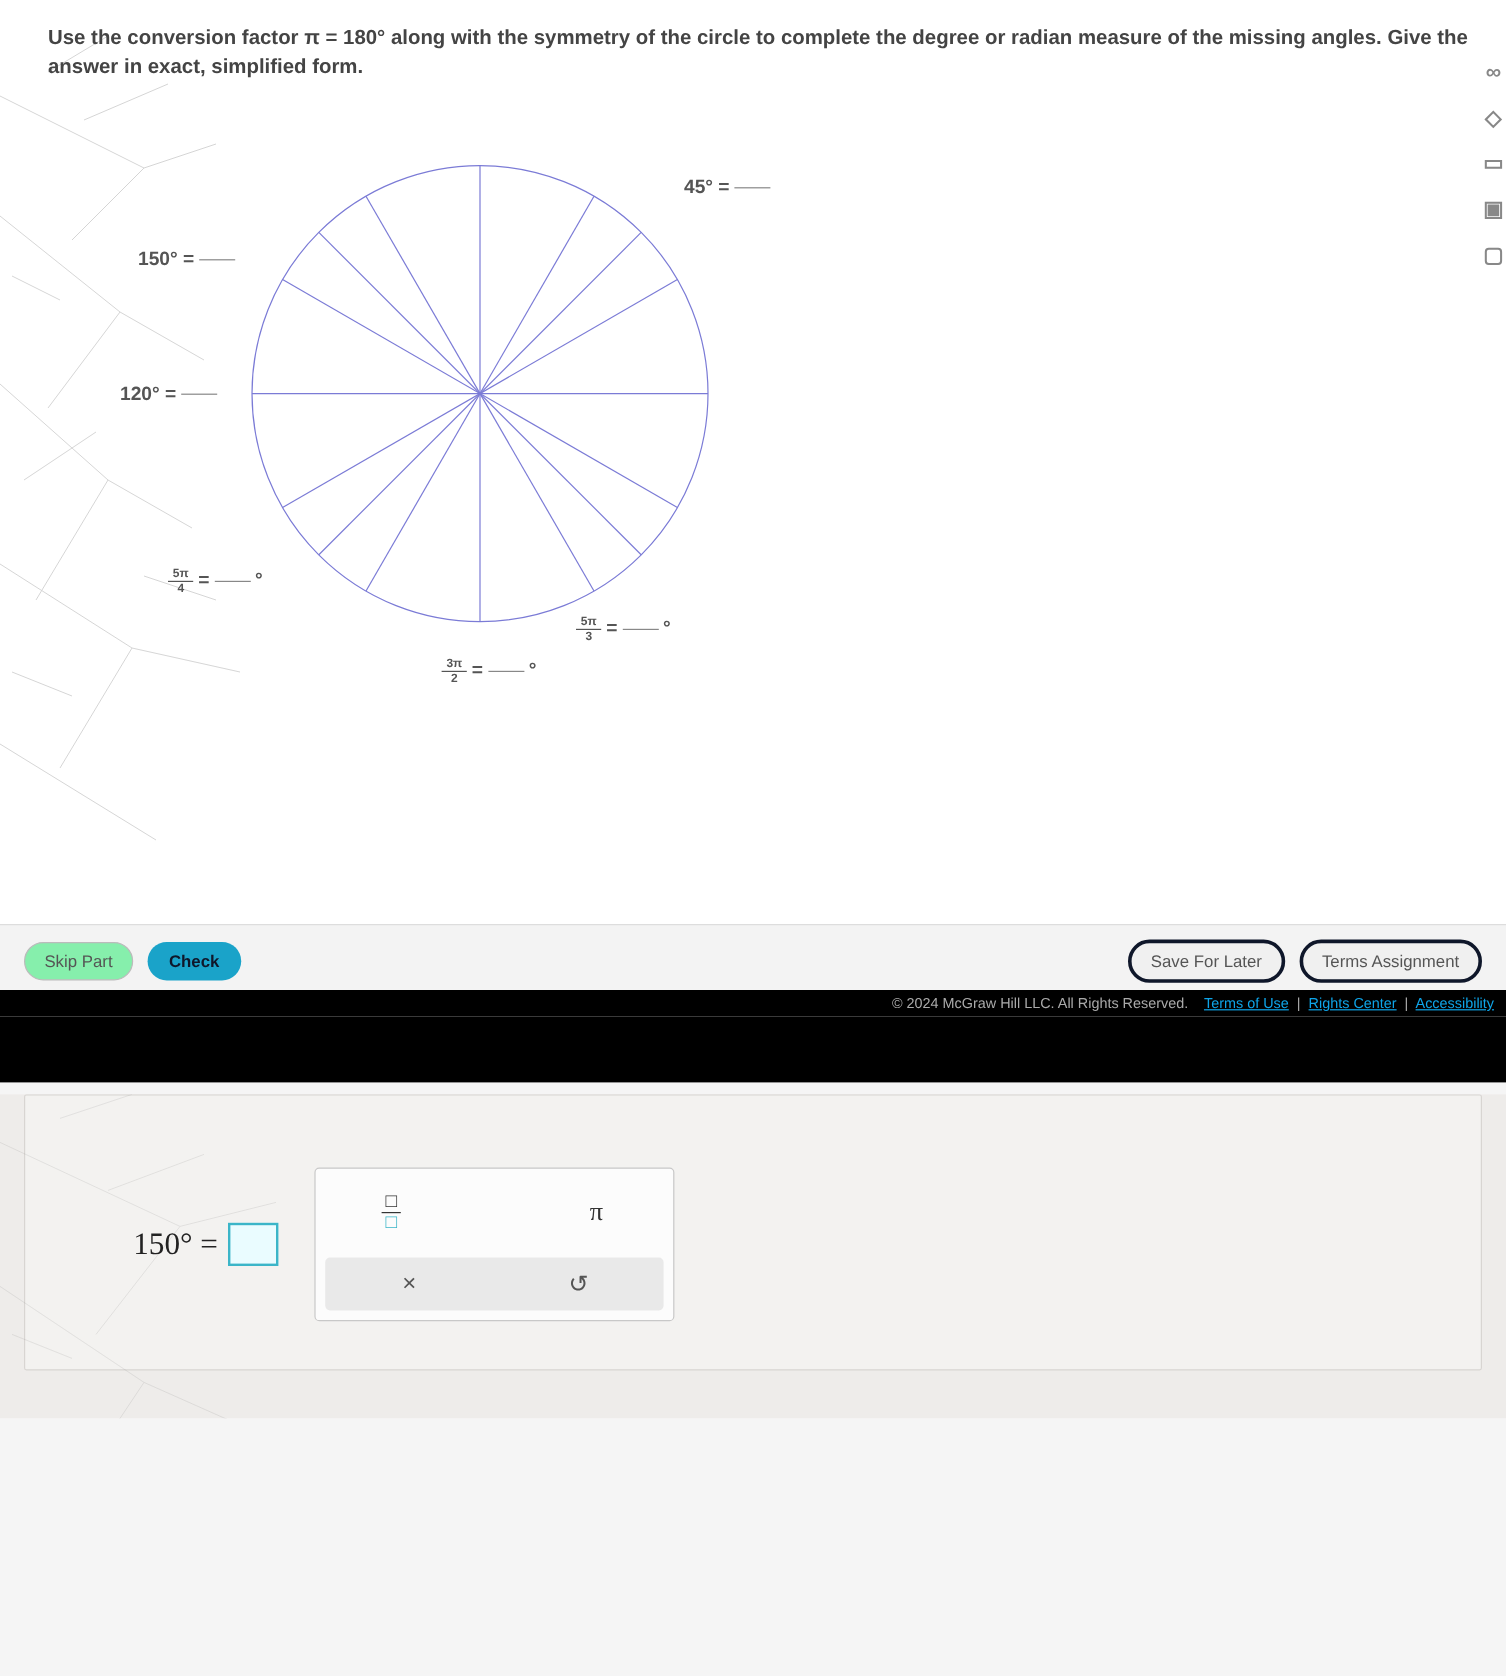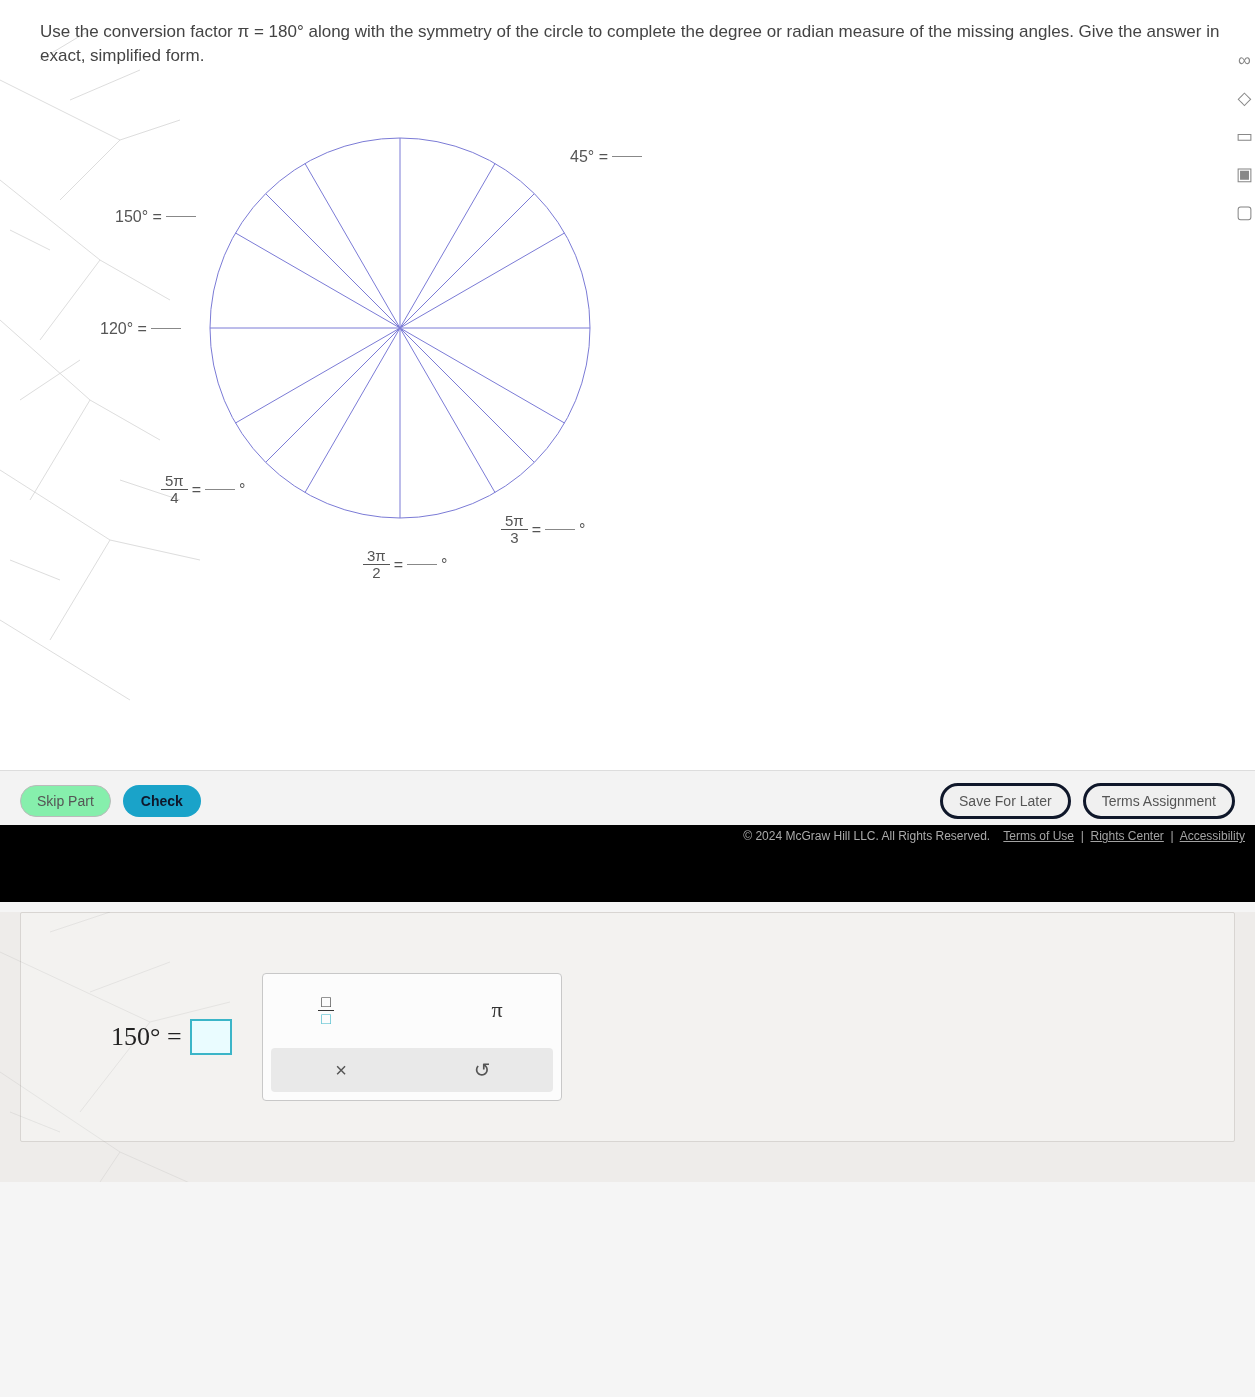--- a/index.html
+++ b/index.html
@@ -7,20 +7,21 @@
     font-family: -apple-system, BlinkMacSystemFont, "Segoe UI", Arial, sans-serif;
     background: #f5f5f5;
     width: 1255px;
     overflow: hidden;
   }
   .problem-area {
     background: #fff;
     padding: 20px 23px 10px 40px;
     position: relative;
     height: 770px;
+    font-weight: bold;
   }
   .instructions {
     color: #444;
     font-size: 17px;
     line-height: 1.4;
     margin-bottom: 10px;
   }
   .figure {
     position: relative;
     width: 600px;
@@ -41,24 +42,23 @@
   .figure .blank {
     display: inline-block;
     width: 30px;
     border-bottom: 1px solid #888;
     vertical-align: baseline;
   }
   .frac {
     display: inline-flex;
     flex-direction: column;
     align-items: center;
-    font-size: 15px;
+    font-size: 10px;
     line-height: 1.1;
     vertical-align: middle;
-    margin-left: 21px;
   }
   .frac .num { border-bottom: 1px solid #555; padding: 0 4px; }
   .frac .den { padding: 0 4px; }
   .action-bar {
     background: #f3f3f3;
     border-top: 1px solid #ddd;
     padding: 12px 20px 6px 20px;
     display: flex;
     align-items: center;
     gap: 12px;
@@ -92,21 +92,21 @@
     cursor: pointer;
   }
   .spacer { flex: 1; }
   .copyright-bar {
     background: #000;
     color: #aaa;
     font-size: 12px;
     text-align: right;
     padding: 4px 10px;
   }
-  .copyright-bar a { color: #a3a3a3; text-decoration: underline; }
+  .copyright-bar a { color: #0ea5e9; text-decoration: underline; }
   .big-divider { height: 55px; background: #000; }
   .part2 {
     background: #eeecea;
     padding: 0 0 40px 0;
     position: relative;
   }
   .part-header {
     background: linear-gradient(#e8e6e3, #dedbd8);
     padding: 10px 30px;
     color: #444;
@@ -259,21 +259,21 @@
     </div>
     <div class="lbl" style="left:40px; top:395px;">
       <span class="frac">
           <span class="num">5π</span>
           <span class="den">4</span>
         </span>
       <span>=</span>
         <span class="blank"></span>
         <span>°</span>
     </div>
-    <div class="lbl" style="left:242px; top:470px;">
+    <div class="lbl" style="left:268px; top:470px;">
       <span class="frac">
           <span class="num">3π</span>
           <span class="den">2</span>
         </span>
       <span>=</span>
         <span class="blank"></span>
         <span>°</span>
     </div>
     <div class="lbl" style="left:380px; top:435px;">
       <span class="frac">

